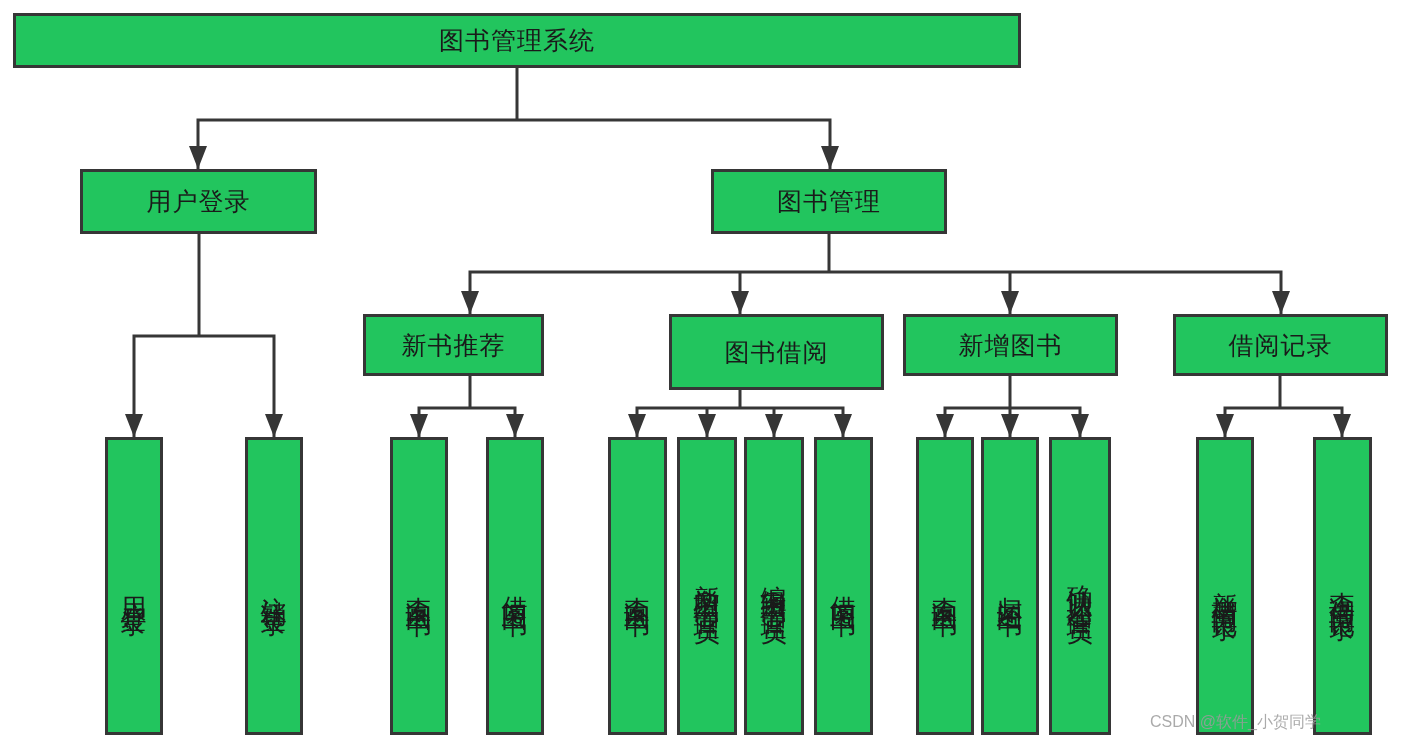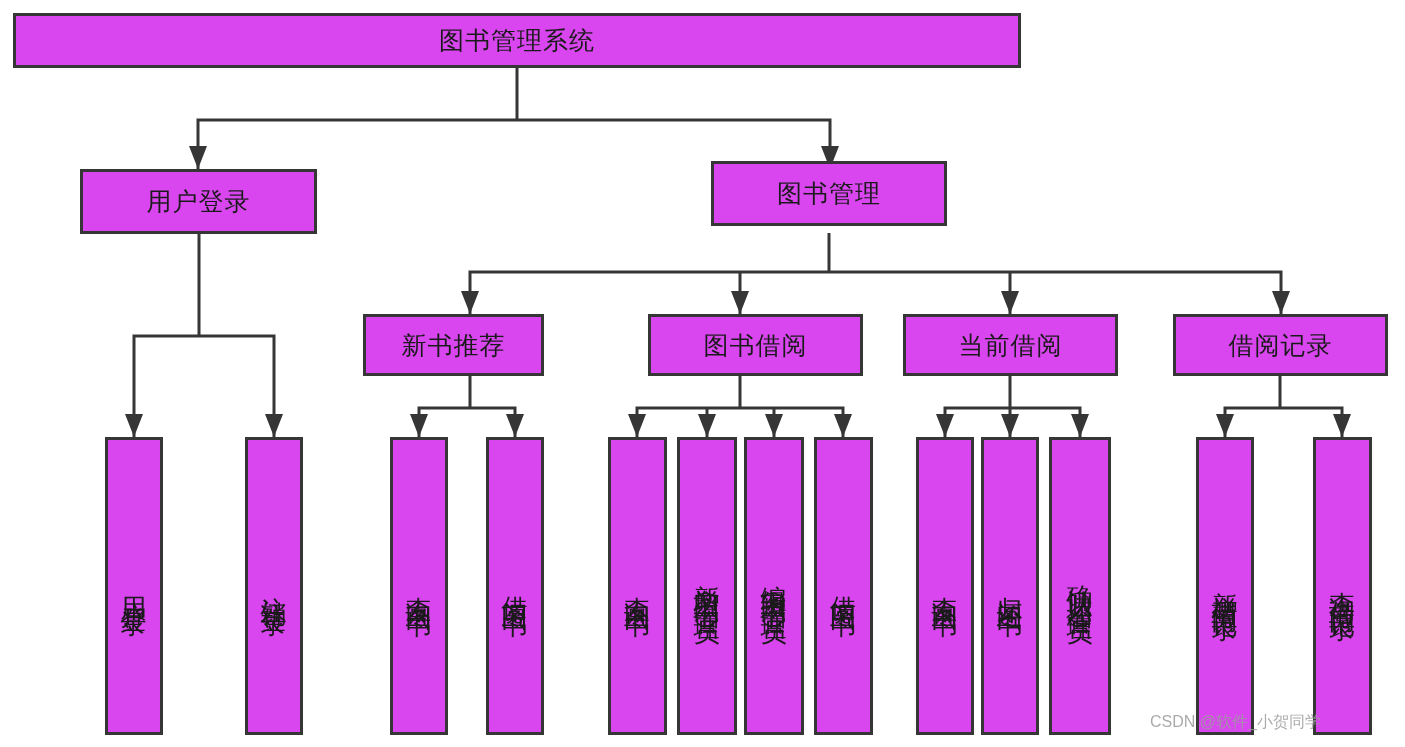--- a/index.html
+++ b/index.html
@@ -32,21 +32,21 @@
     fill:none;
   }
   .connector-arrows{
     fill:var(--line);
     stroke:none;
   }
   .node{
     position:absolute;
     box-sizing:border-box;
     border:3px solid var(--line);
-    background:#d946ef;
+    background:#22c55e;
     color:var(--text);
     display:flex;
     align-items:center;
     justify-content:center;
   }
   .hbox{
     font-size:25px;
     letter-spacing:1px;
     white-space:nowrap;
   }
@@ -129,25 +129,25 @@
       M1001,414 L1019,414 L1010,437 Z
       M1071,414 L1089,414 L1080,437 Z
       M1216,414 L1234,414 L1225,437 Z
       M1333,414 L1351,414 L1342,437 Z
     "></path>
   </svg>
 
   <div class="node hbox" style="left:13px;top:13px;width:1008px;height:55px;">图书管理系统</div>
 
   <div class="node hbox" style="left:80px;top:169px;width:237px;height:65px;">用户登录</div>
-  <div class="node hbox" style="left:711px;top:161px;width:236px;height:65px;">图书管理</div>
+  <div class="node hbox" style="left:711px;top:169px;width:236px;height:65px;">图书管理</div>
 
   <div class="node hbox" style="left:363px;top:314px;width:181px;height:62px;">新书推荐</div>
-  <div class="node hbox" style="left:648px;top:314px;width:215px;height:62px;">图书借阅</div>
-  <div class="node hbox" style="left:903px;top:314px;width:215px;height:62px;">当前借阅</div>
+  <div class="node hbox" style="left:669px;top:314px;width:215px;height:76px;">图书借阅</div>
+  <div class="node hbox" style="left:903px;top:314px;width:215px;height:62px;">新增图书</div>
   <div class="node hbox" style="left:1173px;top:314px;width:215px;height:62px;">借阅记录</div>
 
   <div class="node vbox" style="left:105px;top:437px;width:58px;height:298px;">用户登录</div>
   <div class="node vbox" style="left:245px;top:437px;width:58px;height:298px;">注销登录</div>
 
   <div class="node vbox" style="left:390px;top:437px;width:58px;height:298px;">查询图书</div>
   <div class="node vbox" style="left:486px;top:437px;width:58px;height:298px;">借阅图书</div>
 
   <div class="node vbox" style="left:608px;top:437px;width:59px;height:298px;">查询图书</div>
   <div class="node vbox" style="left:677px;top:437px;width:60px;height:298px;">新增图书（管理员）</div>

